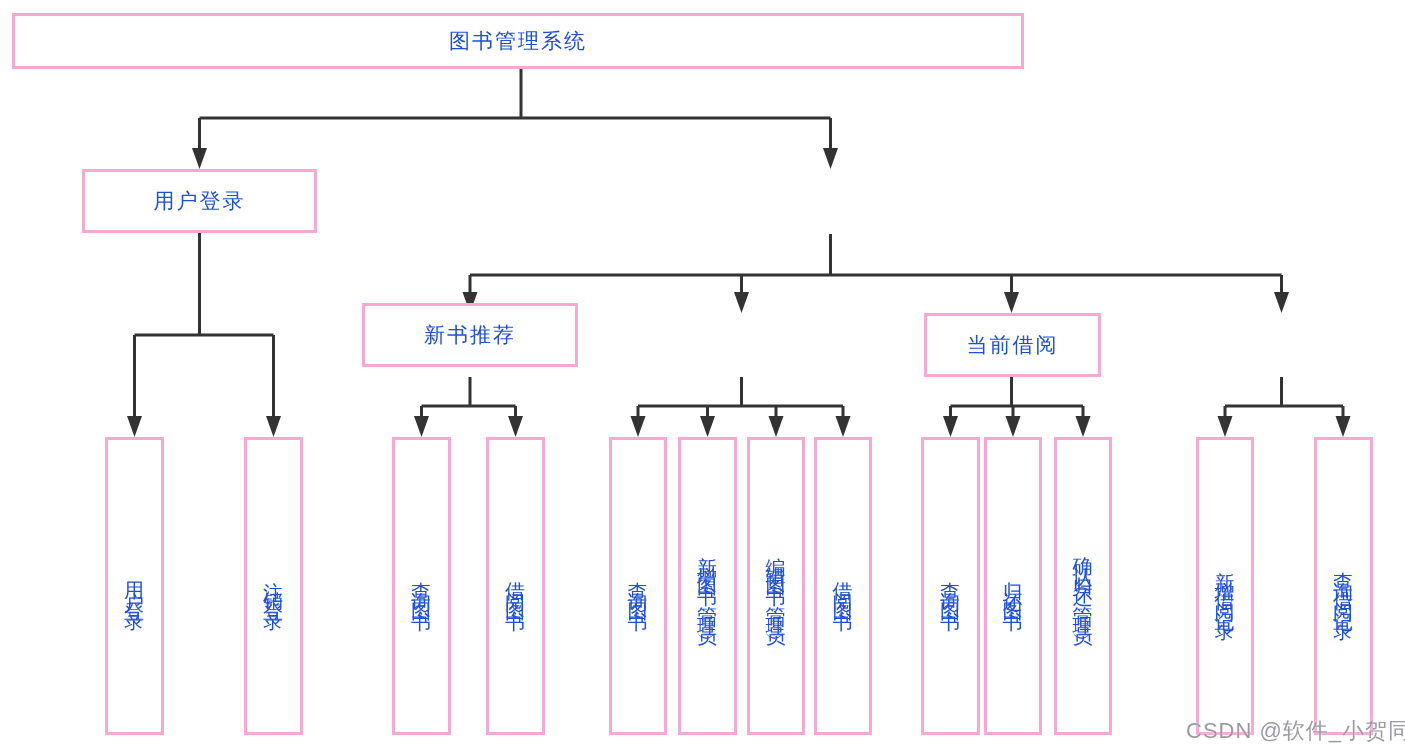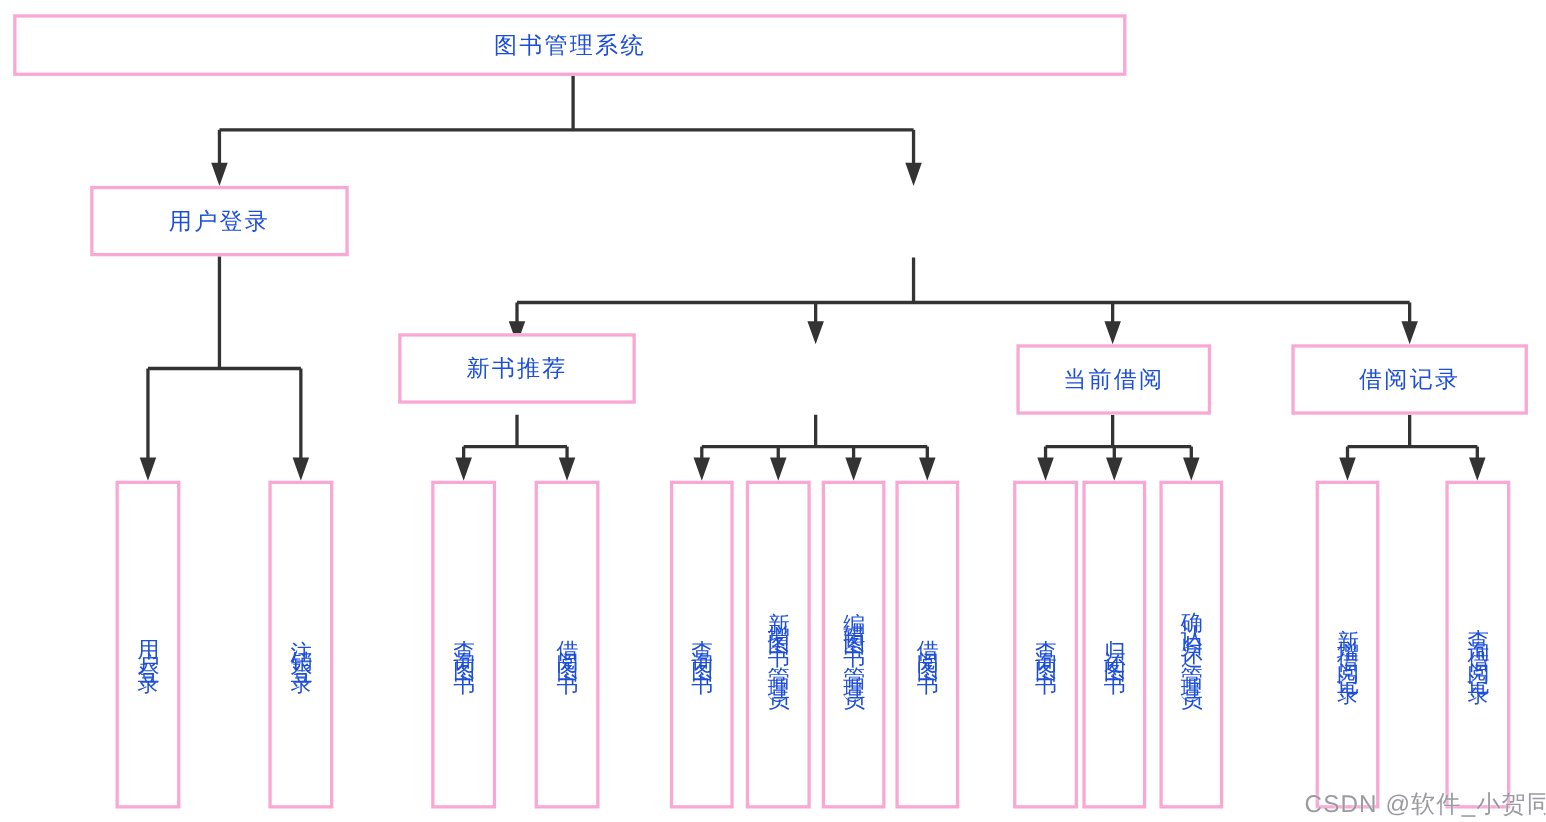--- a/index.html
+++ b/index.html
@@ -104,21 +104,20 @@
       <line x1="1343" y1="406" x2="1343" y2="422" stroke="#333333" stroke-width="3"></line>
       <polygon points="1335.5,416 1350.5,416 1345.5,430 1343,437 1340.5,430" fill="#333333"></polygon>
     </svg>
 
   <div class="node hnode" style="left:12px; top:13px; width:1012px; height:56px;">图书管理系统</div>
 
   <div class="node hnode" style="left:82px; top:169px; width:235px; height:64px;">用户登录</div>
 
   <div class="node hnode" style="left:362px; top:303px; width:216px; height:64px;">新书推荐</div>
   <div class="node hnode" style="left:904px; top:313px; width:177px; height:64px;margin-left:20px;">当前借阅</div>
-  <div class="node hnode" style="left:1174px; top:313px; width:215px; height:64px;">借阅记录</div>
 
   <div class="node leaf" style="left:105px; top:437px; width:59px; height:298px;">用户登录</div>
   <div class="node leaf" style="left:244px; top:437px; width:59px; height:298px;">注销登录</div>
 
   <div class="node leaf" style="left:392px; top:437px; width:59px; height:298px;">查询图书</div>
   <div class="node leaf" style="left:486px; top:437px; width:59px; height:298px;">借阅图书</div>
 
   <div class="node leaf" style="left:609px; top:437px; width:58px; height:298px;">查询图书</div>
   <div class="node leaf" style="left:678px; top:437px; width:59px; height:298px;">新增图书（管理员）</div>
   <div class="node leaf" style="left:747px; top:437px; width:58px; height:298px;">编辑图书（管理员）</div>

